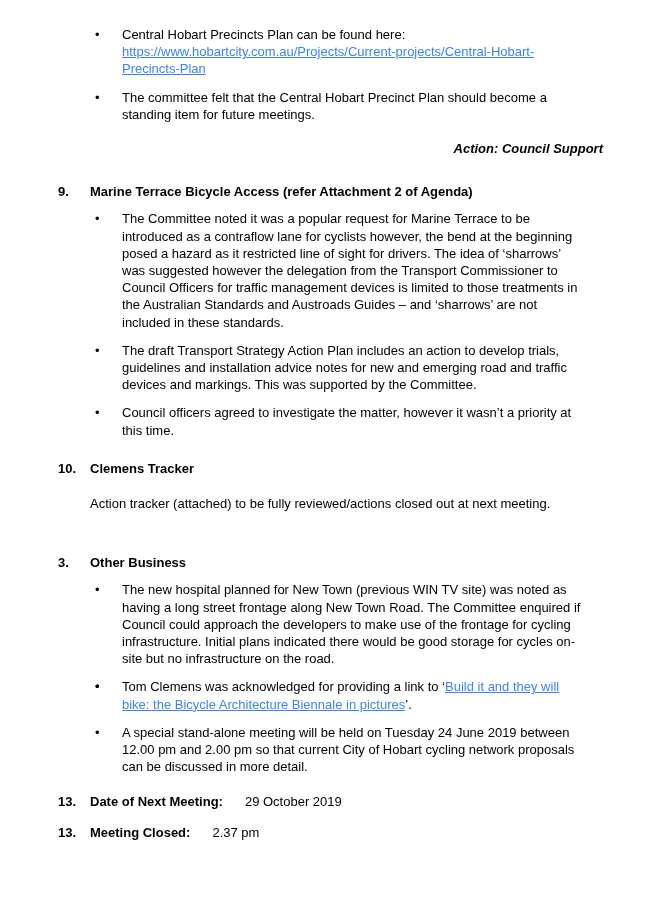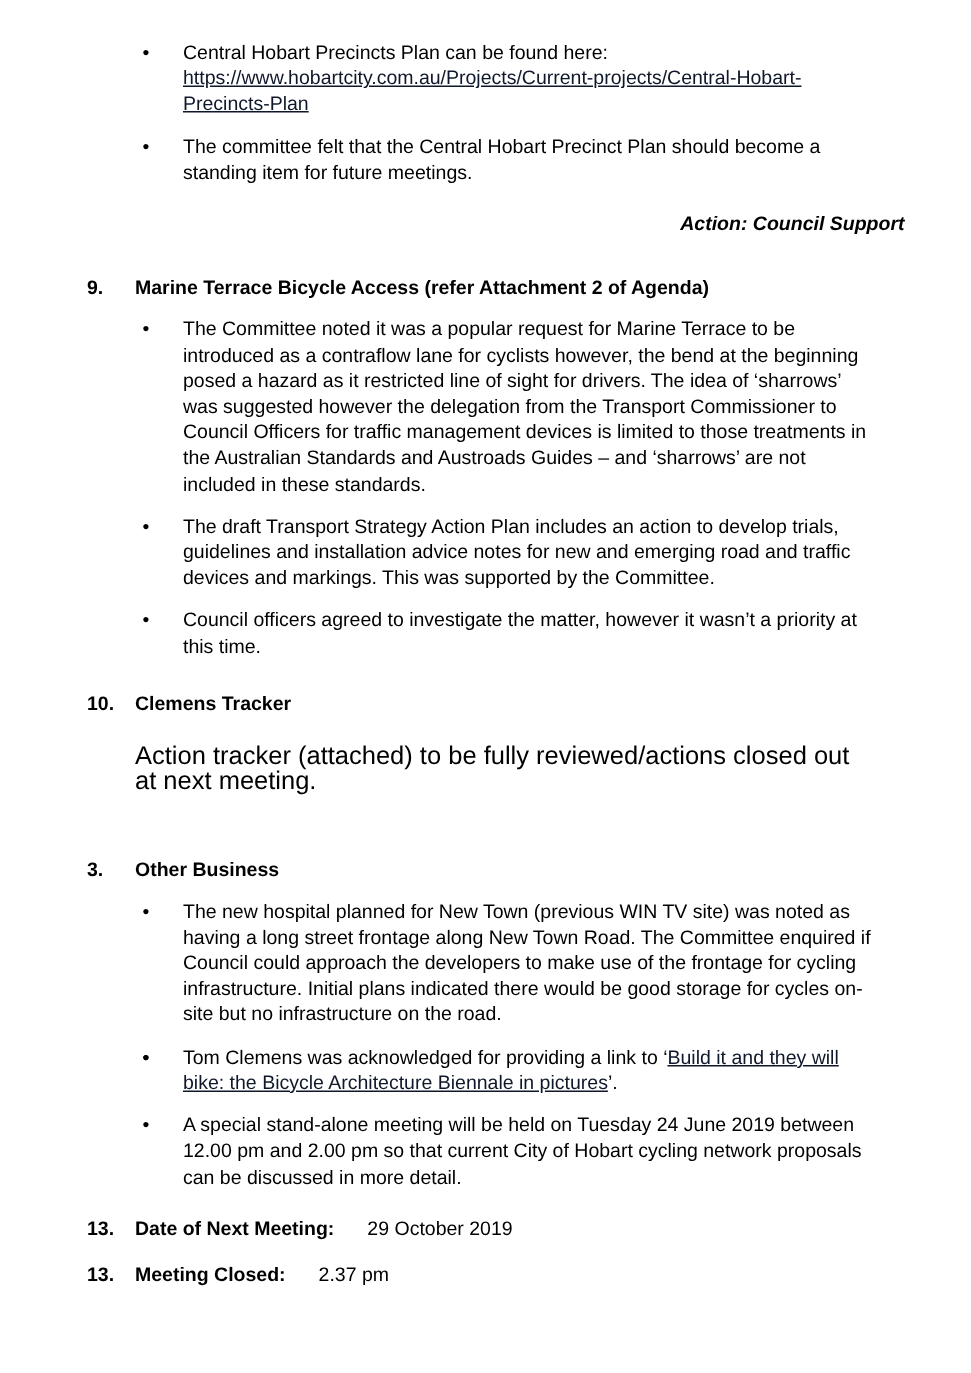--- a/index.html
+++ b/index.html
@@ -66,34 +66,34 @@
     position: absolute;
     left: 95px;
     top: 0px;
     font-size: 13px;
     line-height: 17.2px;
   }
   
   .indent-para {
     padding-left: 90px;
     padding-right: 62px;
-    font-size: 17px;
+    font-size: 13.0px;
     line-height: 17.2px;
   }
   
   .action-line {
     text-align: right;
     padding-right: 44px;
     font-weight: bold;
     font-style: italic;
     font-size: 13.0px;
     line-height: 17.2px;
   }
   a.doclink, .doclink {
-    color: #0f172a;
+    color: #3b82f6;
     text-decoration: underline;
   }
   .footer {
     position: absolute;
     left: 0;
     top: 880px;
     width: 647px;
     text-align: center;
     font-size: 9.5px;
     color: #2a2a2a;

